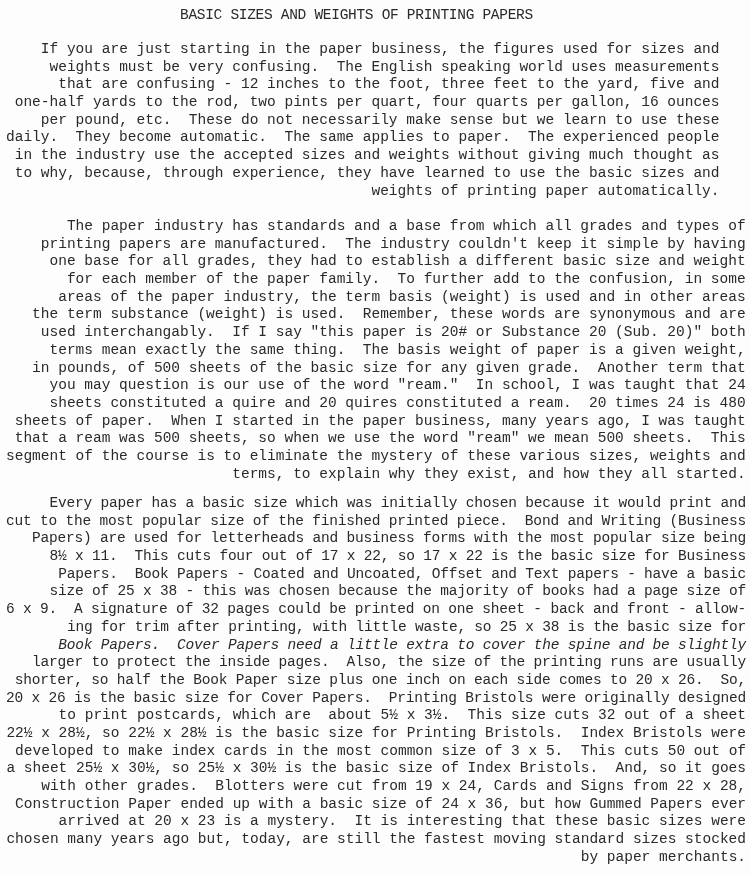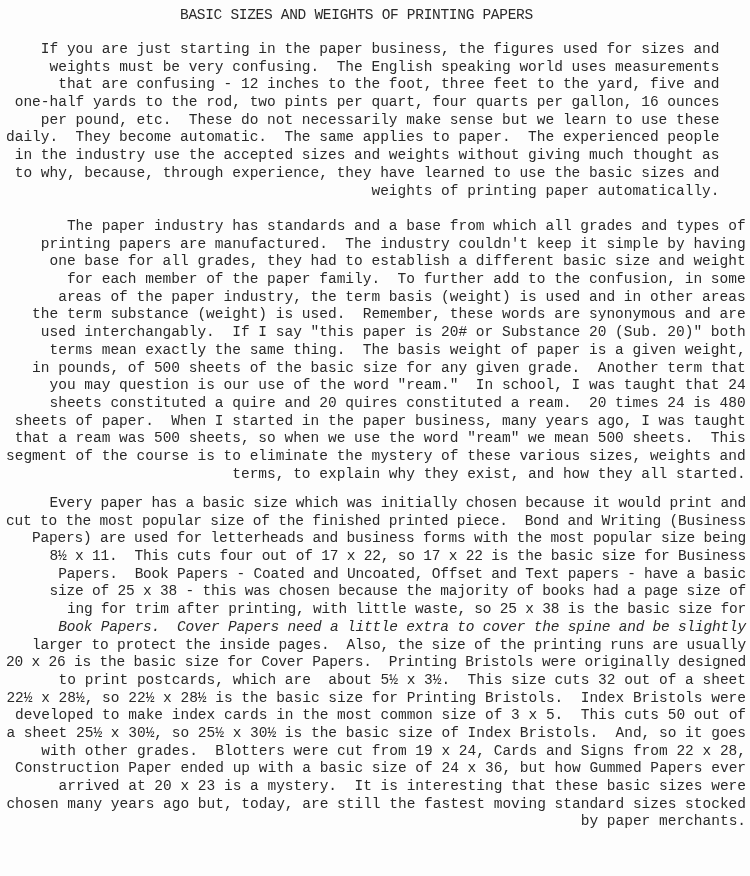--- a/index.html
+++ b/index.html
@@ -62,23 +62,25 @@
       <span class="line">segment of the course is to eliminate the mystery of these various sizes, weights and</span>
       <span class="line">terms, to explain why they exist, and how they all started.</span>
     </div>
   <div class="para" id="p3">
       <span class="line" style="letter-spacing: -0.207317px;">Every paper has a basic size which was initially chosen because it would print and</span>
       <span class="line" style="letter-spacing: -0.195402px;">cut to the most popular size of the finished printed piece.  Bond and Writing (Business</span>
       <span class="line" style="letter-spacing: -0.202381px;">Papers) are used for letterheads and business forms with the most popular size being</span>
       <span class="line" style="letter-spacing: -0.207317px;">8½ x 11.  This cuts four out of 17 x 22, so 17 x 22 is the basic size for Business</span>
       <span class="line" style="letter-spacing: -0.209877px;">Papers.  Book Papers - Coated and Uncoated, Offset and Text papers - have a basic</span>
       <span class="line" style="letter-spacing: -0.207317px;">size of 25 x 38 - this was chosen because the majority of books had a page size of</span>
+      <span class="line" style="letter-spacing: -0.195402px;">6 x 9.  A signature of 32 pages could be printed on one sheet - back and front - allow-</span>
       <span class="line" style="letter-spacing: -0.2125px;">ing for trim after printing, with little waste, so 25 x 38 is the basic size for</span>
       <span class="line" style="letter-spacing: -0.209877px; font-style: italic;">Book Papers.  Cover Papers need a little extra to cover the spine and be slightly</span>
       <span class="line" style="letter-spacing: -0.202381px;">larger to protect the inside pages.  Also, the size of the printing runs are usually</span>
+      <span class="line" style="letter-spacing: -0.197674px;">shorter, so half the Book Paper size plus one inch on each side comes to 20 x 26.  So,</span>
       <span class="line" style="letter-spacing: -0.195402px;">20 x 26 is the basic size for Cover Papers.  Printing Bristols were originally designed</span>
       <span class="line">to print postcards, which are  about 5½ x 3½.  This size cuts 32 out of a sheet</span>
       <span class="line">22½ x 28½, so 22½ x 28½ is the basic size for Printing Bristols.  Index Bristols were</span>
       <span class="line">developed to make index cards in the most common size of 3 x 5.  This cuts 50 out of</span>
       <span class="line">a sheet 25½ x 30½, so 25½ x 30½ is the basic size of Index Bristols.  And, so it goes</span>
       <span class="line">with other grades.  Blotters were cut from 19 x 24, Cards and Signs from 22 x 28,</span>
       <span class="line">Construction Paper ended up with a basic size of 24 x 36, but how Gummed Papers ever</span>
       <span class="line">arrived at 20 x 23 is a mystery.  It is interesting that these basic sizes were</span>
       <span class="line">chosen many years ago but, today, are still the fastest moving standard sizes stocked</span>
       <span class="line">by paper merchants.</span>

